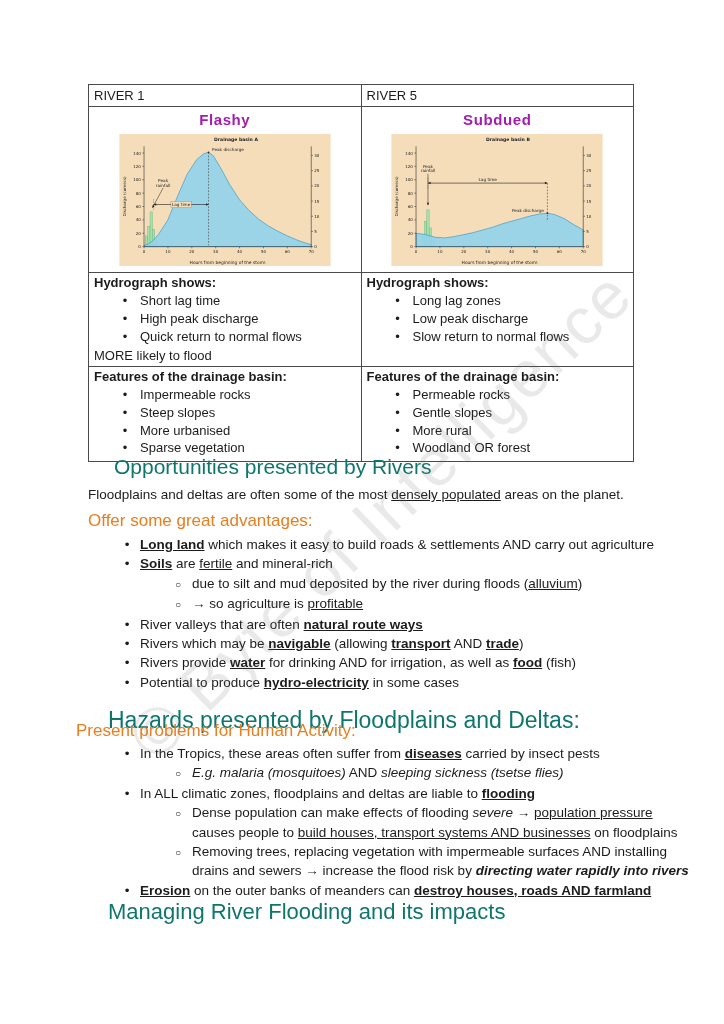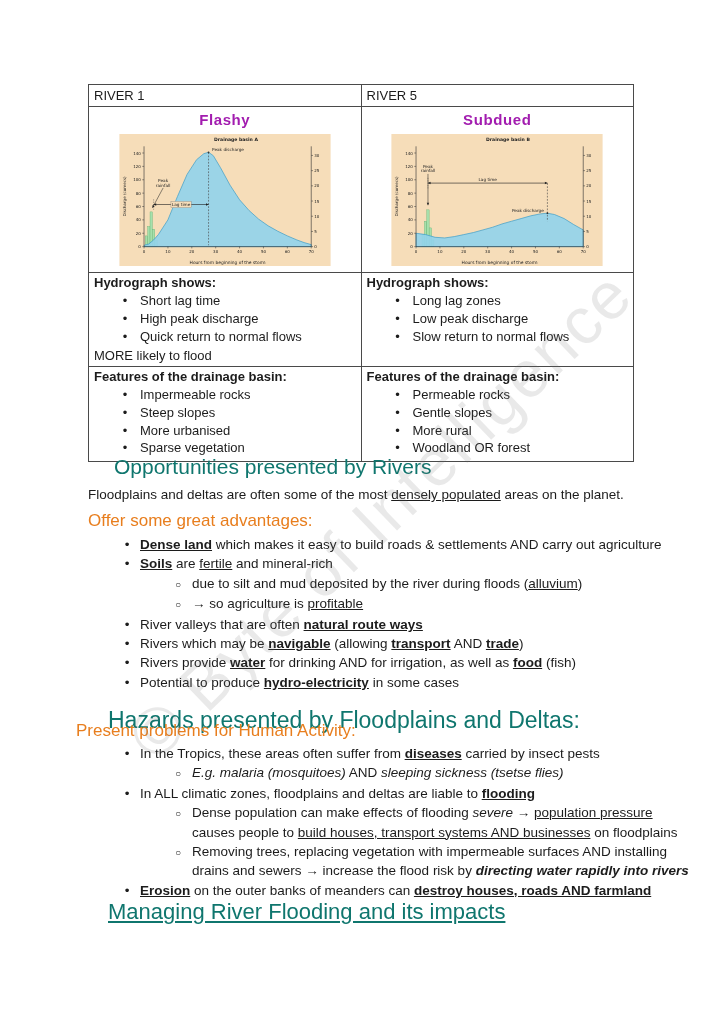--- a/index.html
+++ b/index.html
@@ -34,21 +34,21 @@
   .doc-table .li{padding-left:16px;}
   .doc-table .li .mk{flex:0 0 30px;}
   .b{font-weight:bold;}
   .u{text-decoration:underline;}
   .i{font-style:italic;}
 
   
   .h-blue{position:absolute;margin:0;font-weight:500;color:#0f766e;z-index:2;}
   .sz-a{font-size:21px;}
   .sz-b{font-size:23px;margin-top:15px;}
-  .sz-c{font-size:22px;text-decoration:underline;}
+  .sz-c{font-size:22px;}
   .h-orange{position:absolute;margin:0;font-weight:500;color:#e87e1e;font-size:17px;z-index:2;}
   .para{position:absolute;margin:0;font-size:13.5px;z-index:2;}
   .blist{position:absolute;font-size:13.5px;line-height:19.4px;z-index:2;}
 </style>
 </head>
 <body>
 
 <div class="page">
 
   <div class="watermark">© Byte of Intelligence</div>
@@ -295,21 +295,21 @@
     </tr>
   </tbody>
     </table>
 
   <h1 class="h-blue sz-a" style="left:114px;top:455px;">Opportunities presented by Rivers</h1>
   <p class="para" style="left:88px;top:487px;width:600px;"><span>Floodplains and deltas are often some of the most </span><span class="u">densely populated</span><span> areas on the planet.</span></p>
   <h2 class="h-orange" style="left:88px;top:511px;">Offer some great advantages:</h2>
   <div class="blist" style="left:88px;top:535px;width:606px;">
       <div class="li l1">
         <span class="mk">•</span>
-        <span class="tx"><span class="b u">Dense land</span><span> which makes it easy to build roads &amp; settlements AND carry out agriculture</span></span>
+        <span class="tx"><span class="b u">Long land</span><span> which makes it easy to build roads &amp; settlements AND carry out agriculture</span></span>
       </div>
       <div class="li l1">
         <span class="mk">•</span>
         <span class="tx"><span class="b u">Soils</span><span> are </span><span class="u">fertile</span><span> and mineral-rich</span></span>
       </div>
       <div class="li l2">
         <span class="mk">○</span>
         <span class="tx"><span>due to silt and mud deposited by the river during floods (</span><span class="u">alluvium</span><span>)</span></span>
       </div>
       <div class="li l2">

